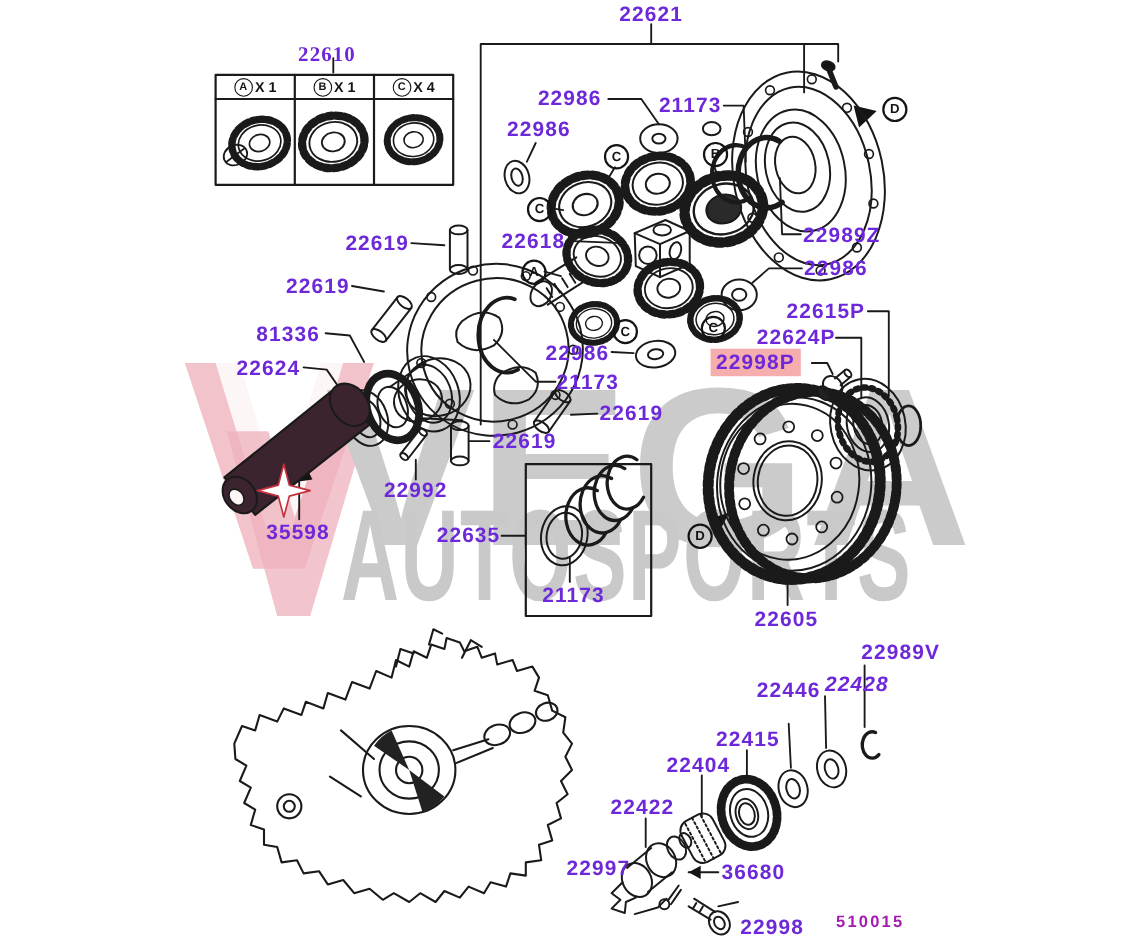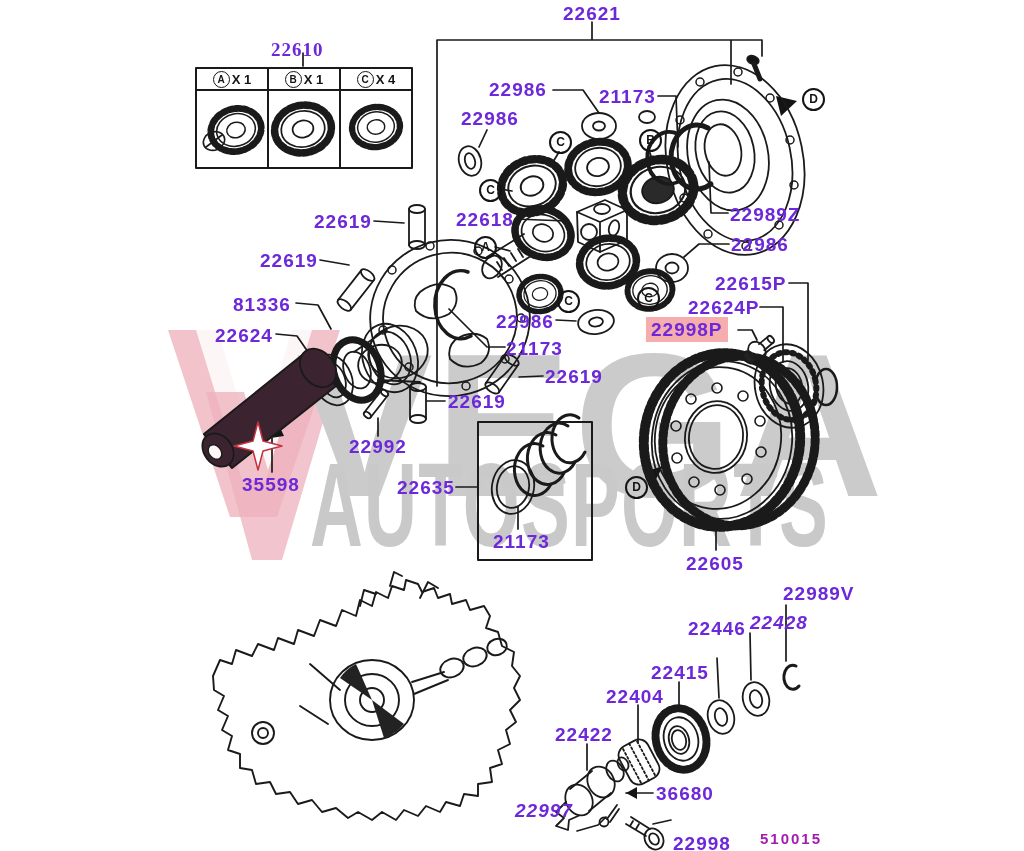--- a/index.html
+++ b/index.html
@@ -392,21 +392,21 @@
       <div class="plabel" style="left: 493px; top: 532px;">21173</div>
       <div class="plabel" style="left: 686px; top: 554px;">22605</div>
       <div class="plabel" style="left: 752px; top: 584px; margin-left: 31px;">22989V</div>
       <div class="plabel" style="left: 750px; top: 613px; font-style: italic;">22428</div>
       <div class="plabel" style="left: 688px; top: 619px;">22446</div>
       <div class="plabel" style="left: 651px; top: 663px;">22415</div>
       <div class="plabel" style="left: 606px; top: 687px;">22404</div>
       <div class="plabel" style="left: 555px; top: 725px;">22422</div>
       <div class="plabel" style="left: 656px; top: 784px;">36680</div>
       <div class="plabel" style="left: 673px; top: 811px; margin-top: 23px;">22998</div>
-      <div class="plabel" style="left: 515px; top: 801px; font-style: italic;">22997</div>
+      <div class="plabel" style="left: 515px; top: 780px;">22997</div>
       <div class="callout" style="left: 549px; top: 131px;">C</div>
       <div class="callout" style="left: 639px; top: 129px;">B</div>
       <div class="callout" style="left: 479px; top: 179px;">C</div>
       <div class="callout" style="left: 474px; top: 236px;">A</div>
       <div class="callout" style="left: 557px; top: 290px;">C</div>
       <div class="callout" style="left: 637px; top: 287px;">C</div>
       <div class="callout" style="left: 802px; top: 88px;">D</div>
       <div class="callout" style="left: 625px; top: 476px;">D</div>
     </div>
 

